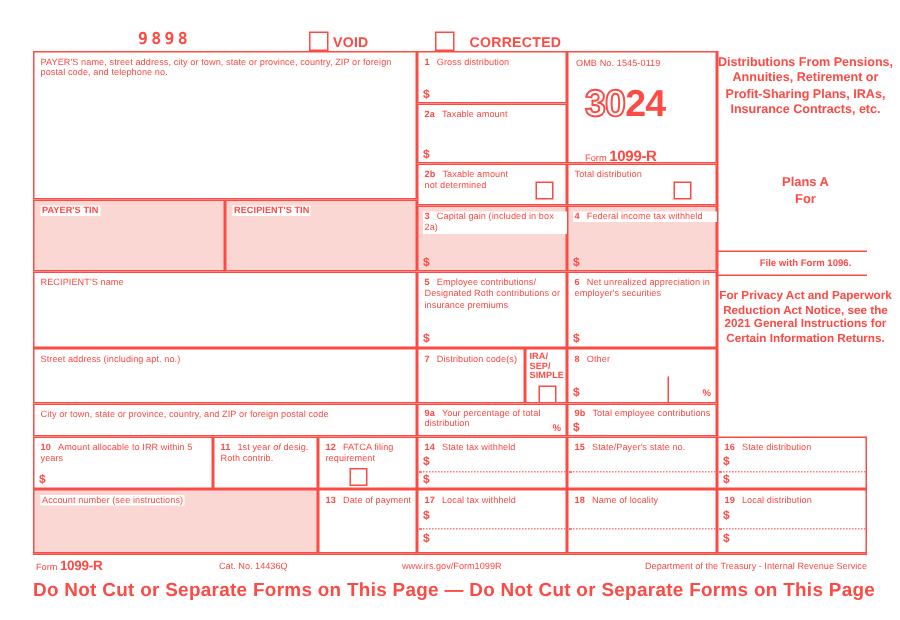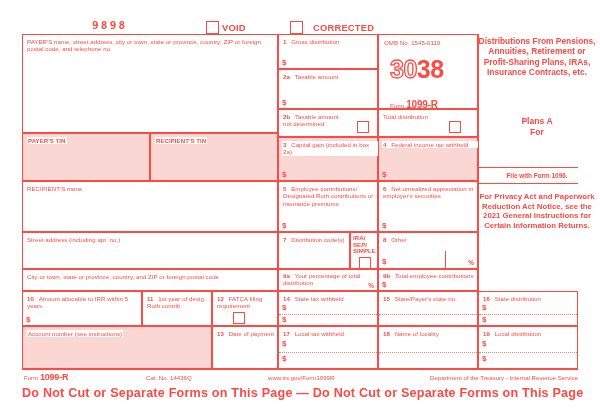--- a/index.html
+++ b/index.html
@@ -147,21 +147,21 @@
     <div class="cbox" style="left:78px;top:11px;width:10px;height:10px;"></div>
   </div>
   <div class="cell white" style="left:378px;top:109px;width:100px;height:28px;">
     <div class="lbl" style="position:absolute;left:4px;top:3px;width:52px;">Total distribution</div>
     <div class="cbox" style="left:70px;top:11px;width:10px;height:10px;"></div>
   </div>
 
   <div class="cell white" style="left:378px;top:34px;width:100px;height:75px;">
     <div class="lbl" style="position:absolute;left:5px;top:4px;">OMB No. 1545-0119</div>
   </div>
-  <div id="yr"><span class="hollow">30</span><span class="solid">38</span></div>
+  <div id="yr"><span class="hollow">30</span><span class="solid">24</span></div>
   <div id="formno"><span>Form</span> <b>1099-R</b></div>
 
   <div class="cell shade" style="left:278px;top:137px;width:100px;height:44px;">
     <div class="lbl white" style="position:absolute;left:3px;top:3px;width:94px;padding:0 1px;">
       <span class="num">3</span>
       <span style="padding-left:3px;">Capital gain (included in box 2a)</span>
     </div>
     <div class="dollar" style="left:3px;top:33px;">$</div>
   </div>
   <div class="cell shade" style="left:378px;top:137px;width:100px;height:44px;">

